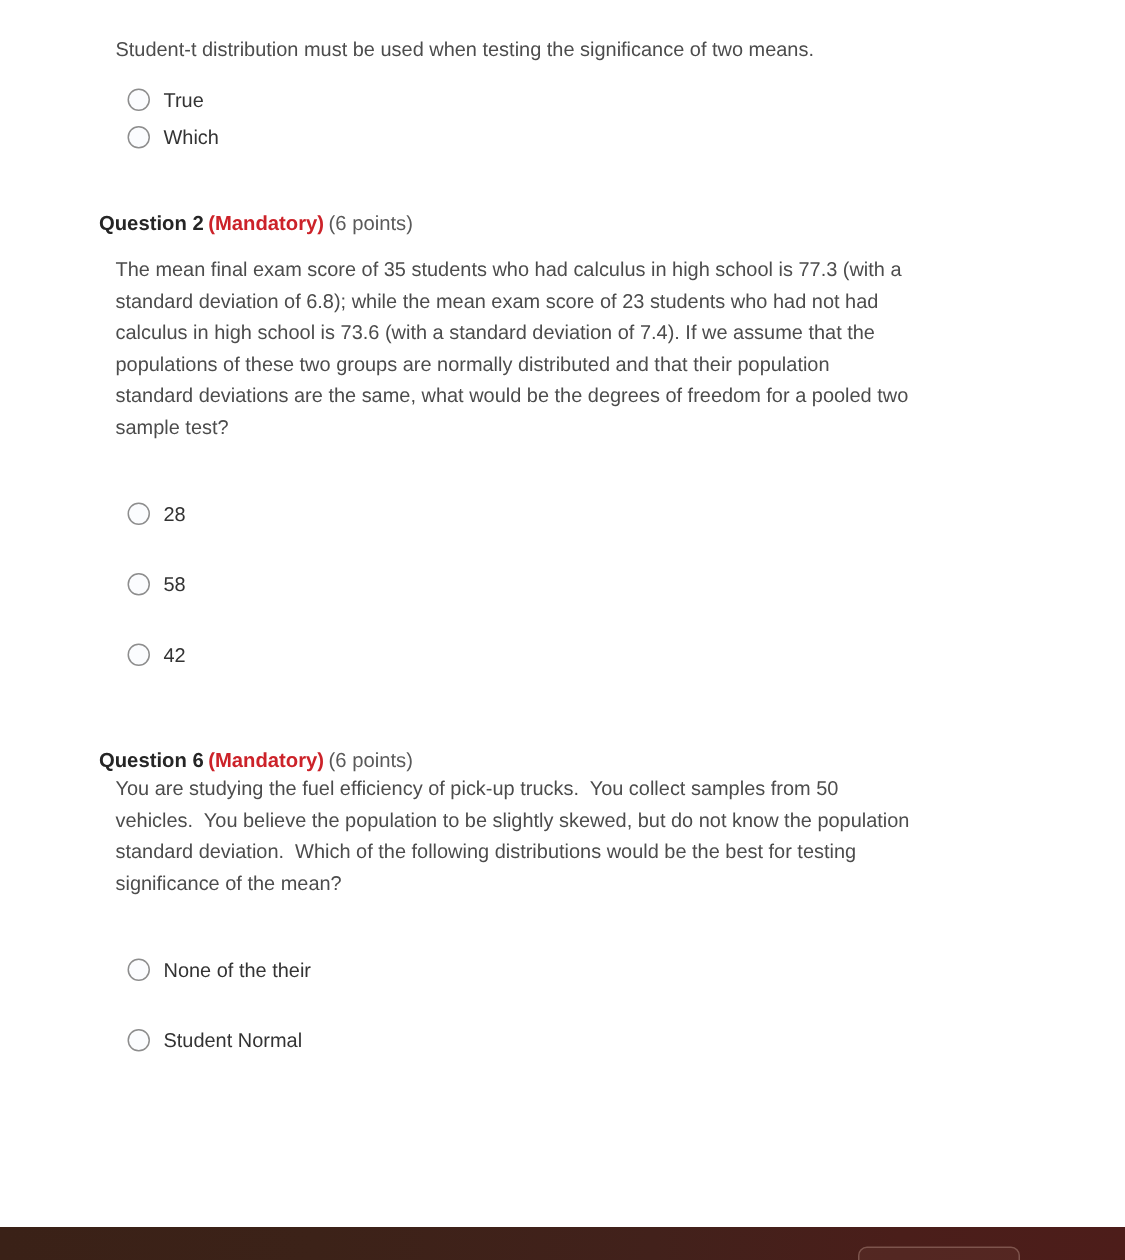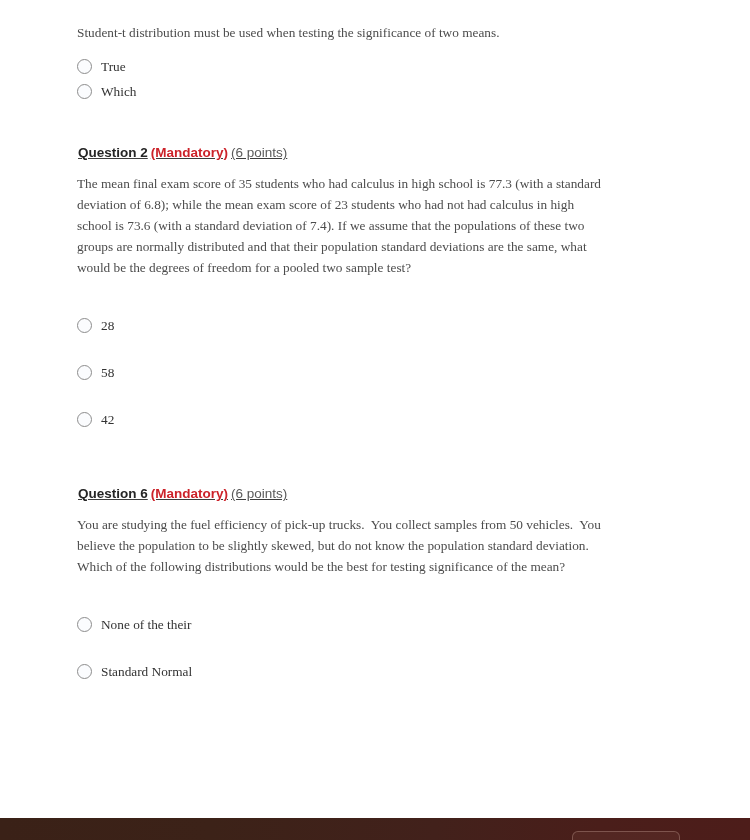--- a/index.html
+++ b/index.html
@@ -27,25 +27,24 @@
 
   
   .question-block {
     padding-left: 66px;
     padding-right: 30px;
   }
 
   .q-heading {
     font-size: 13.5px;
     line-height: 1.2;
-    margin: 12px;
+    margin: 0;
     padding: 0;
     color: #3d3d3d;
     white-space: nowrap;
-    text-decoration: underline;
   }
   .q-heading .q-label {
     font-weight: bold;
     color: #252525;
     font-size: 13.5px;
   }
   .q-heading .q-mandatory {
     font-weight: bold;
     color: #cc2229;
     font-size: 13.5px;
@@ -59,28 +58,26 @@
   }
 
   .q-body {
     margin: 0;
     padding: 0 0 0 11px;
     color: #4c4c4c;
     font-size: 13.3px;
     line-height: 21px;
     max-width: 530px;
     white-space: pre-wrap;
-    font-family: Liberation Serif, serif;
   }
 
   
   .options {
     padding-left: 11px;
-    margin: 0;
-    font-family: Liberation Serif, serif;
+    margin: 8px;
   }
   .option-row {
     display: flex;
     align-items: center;
     gap: 9px;
   }
   .option-row.tight { height: 25px; }
   .option-row.loose { height: 47px; }
 
   .radio {
@@ -177,21 +174,21 @@
 
     <p class="q-body" style="margin-top:0;">You are studying the fuel efficiency of pick-up trucks.  You collect samples from 50 vehicles.  You believe the population to be slightly skewed, but do not know the population standard deviation.  Which of the following distributions would be the best for testing significance of the mean?</p>
 
     <div class="options" style="margin-top:24px;">
       <div class="option-row loose">
         <span class="radio"></span>
         <span class="option-label">None of the their</span>
       </div>
       <div class="option-row loose">
         <span class="radio"></span>
-        <span class="option-label">Standard Normal</span>
+        <span class="option-label">Student Normal</span>
       </div>
       <div class="option-row loose">
         
         
       </div>
     </div>
   </div>
 
 </div>
 

